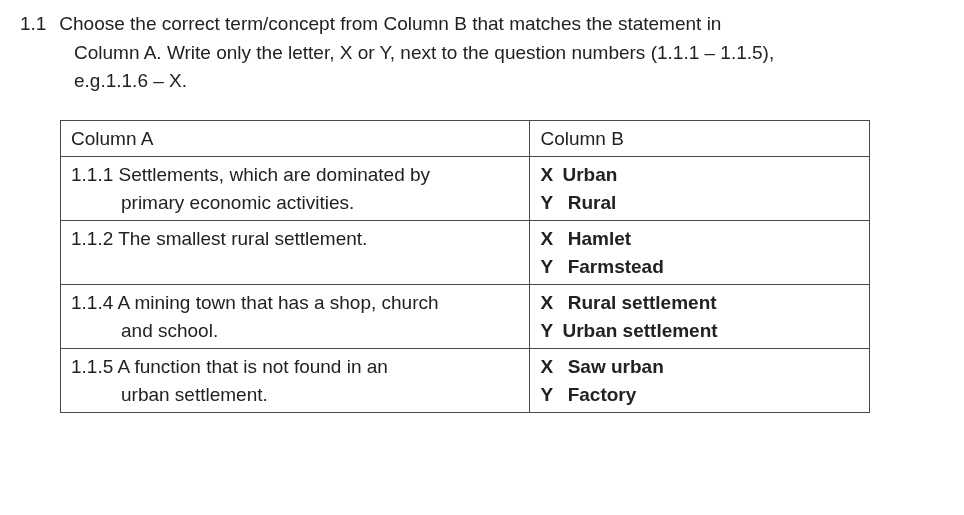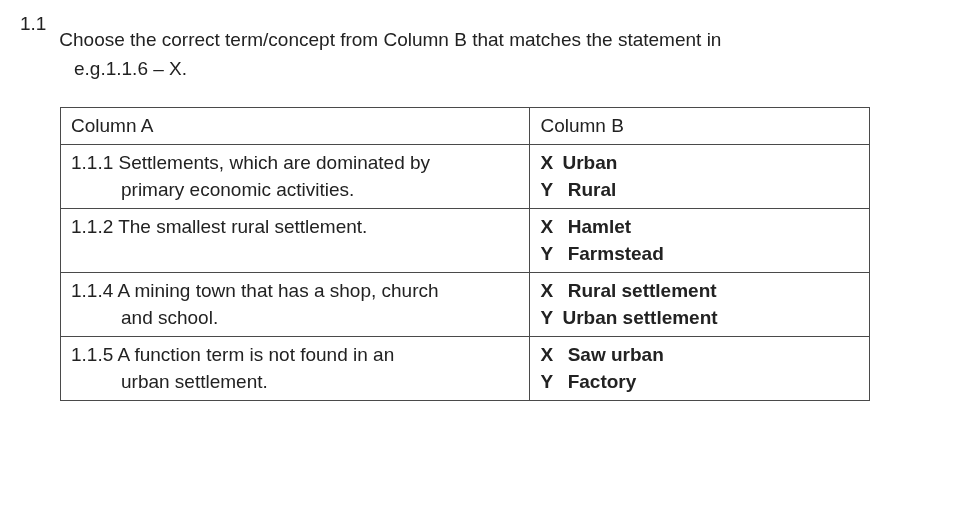--- a/index.html
+++ b/index.html
@@ -22,21 +22,20 @@
     }
     .q-number {
       display: inline-block;
       vertical-align: top;
       width: 34px;
     }
     .q-text {
       display: inline-block;
       vertical-align: top;
       width: 880px;
-      margin-top: 16px;
     }
     .indent {
       padding-left: 54px;
     }
     .table-wrap {
       padding: 24px 0 0 60px;
     }
     table {
       border-collapse: collapse;
       width: 810px;
@@ -65,20 +64,21 @@
       display: inline-block;
       width: 22px;
     }
   </style>
 </head>
 <body>
 
 <div class="question-header">
   <span class="q-number">1.1</span>
   <span class="q-text">Choose the correct term/concept from Column B that matches the statement in</span>
+  <div class="indent">Column A.  Write only the letter, X or Y, next to the question numbers (1.1.1 – 1.1.5),</div>
   <div class="indent">e.g.1.1.6 – X.</div>
 </div>
 
 <div class="table-wrap">
   <table>
     <tbody>
         <tr>
       <td class="col-a">Column A</td>
       <td class="col-b">Column B</td>
     </tr>
@@ -111,21 +111,21 @@
         <span class="row-sub-indent">and school.</span>
       </td>
       <td class="col-b">
         <span class="opt"><span class="letter">X</span><span> Rural settlement</span></span>
         <span class="opt"><span class="letter">Y</span><span>Urban settlement</span></span>
       </td>
     </tr>
 
     <tr>
       <td class="col-a">
-        <span>1.1.5 A function term is not found in an</span>
+        <span>1.1.5 A function that is not found in an</span>
         <span class="row-sub-indent">urban settlement.</span>
       </td>
       <td class="col-b">
         <span class="opt"><span class="letter">X</span><span> Saw urban</span></span>
         <span class="opt"><span class="letter">Y</span><span> Factory</span></span>
       </td>
     </tr>
 
   </tbody>
     </table>

